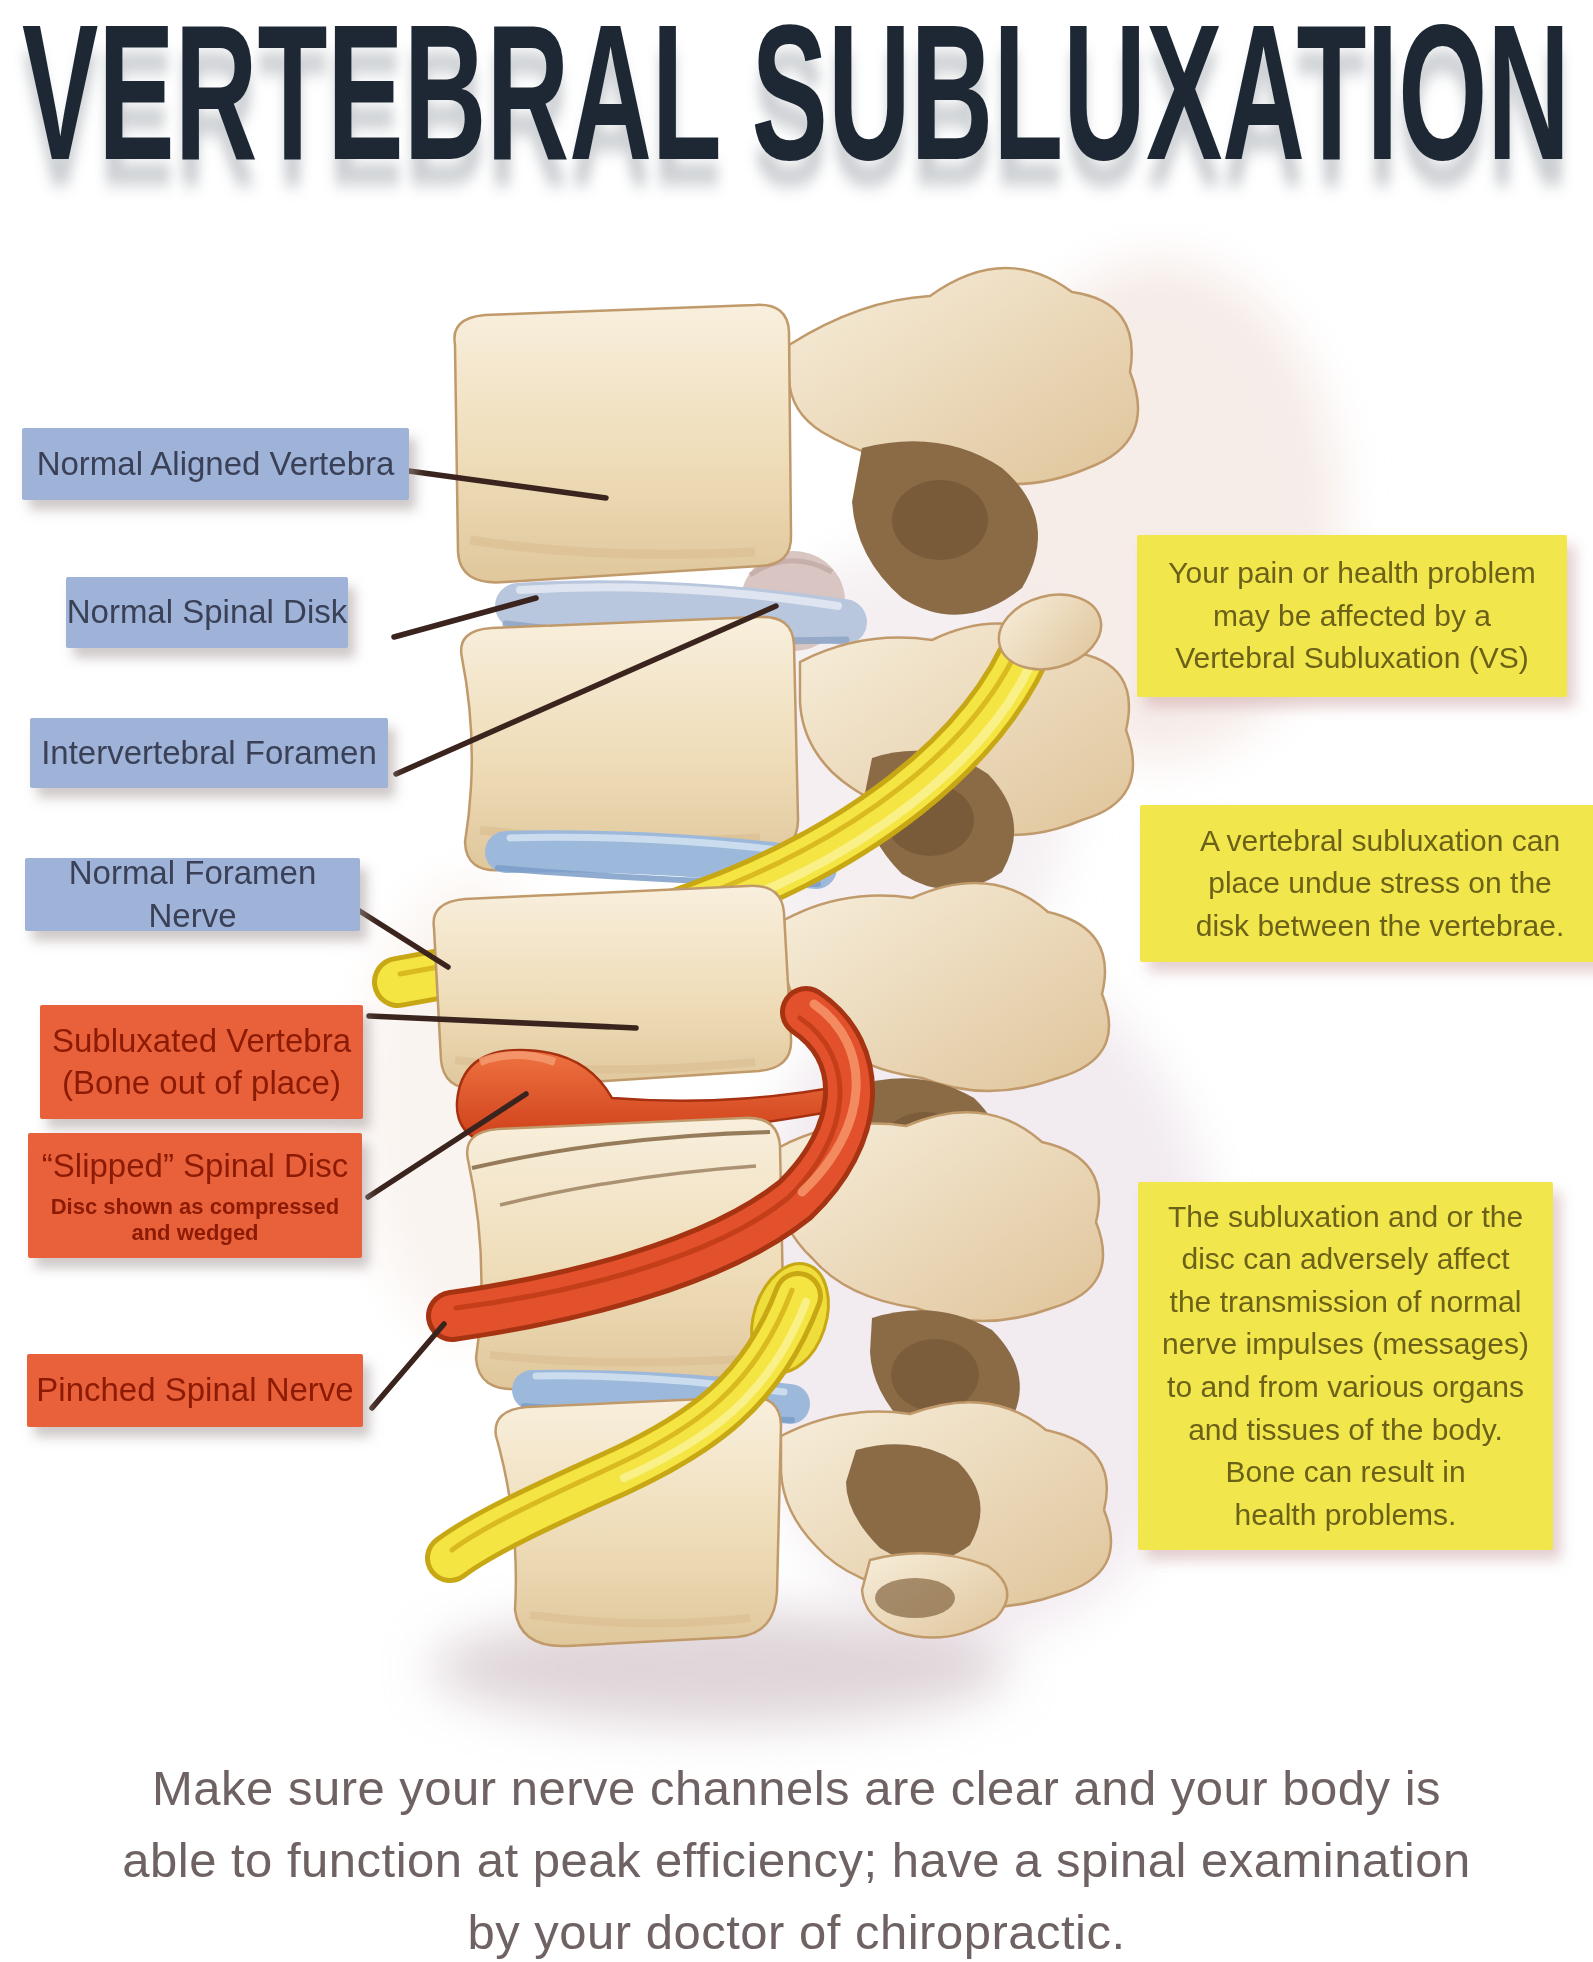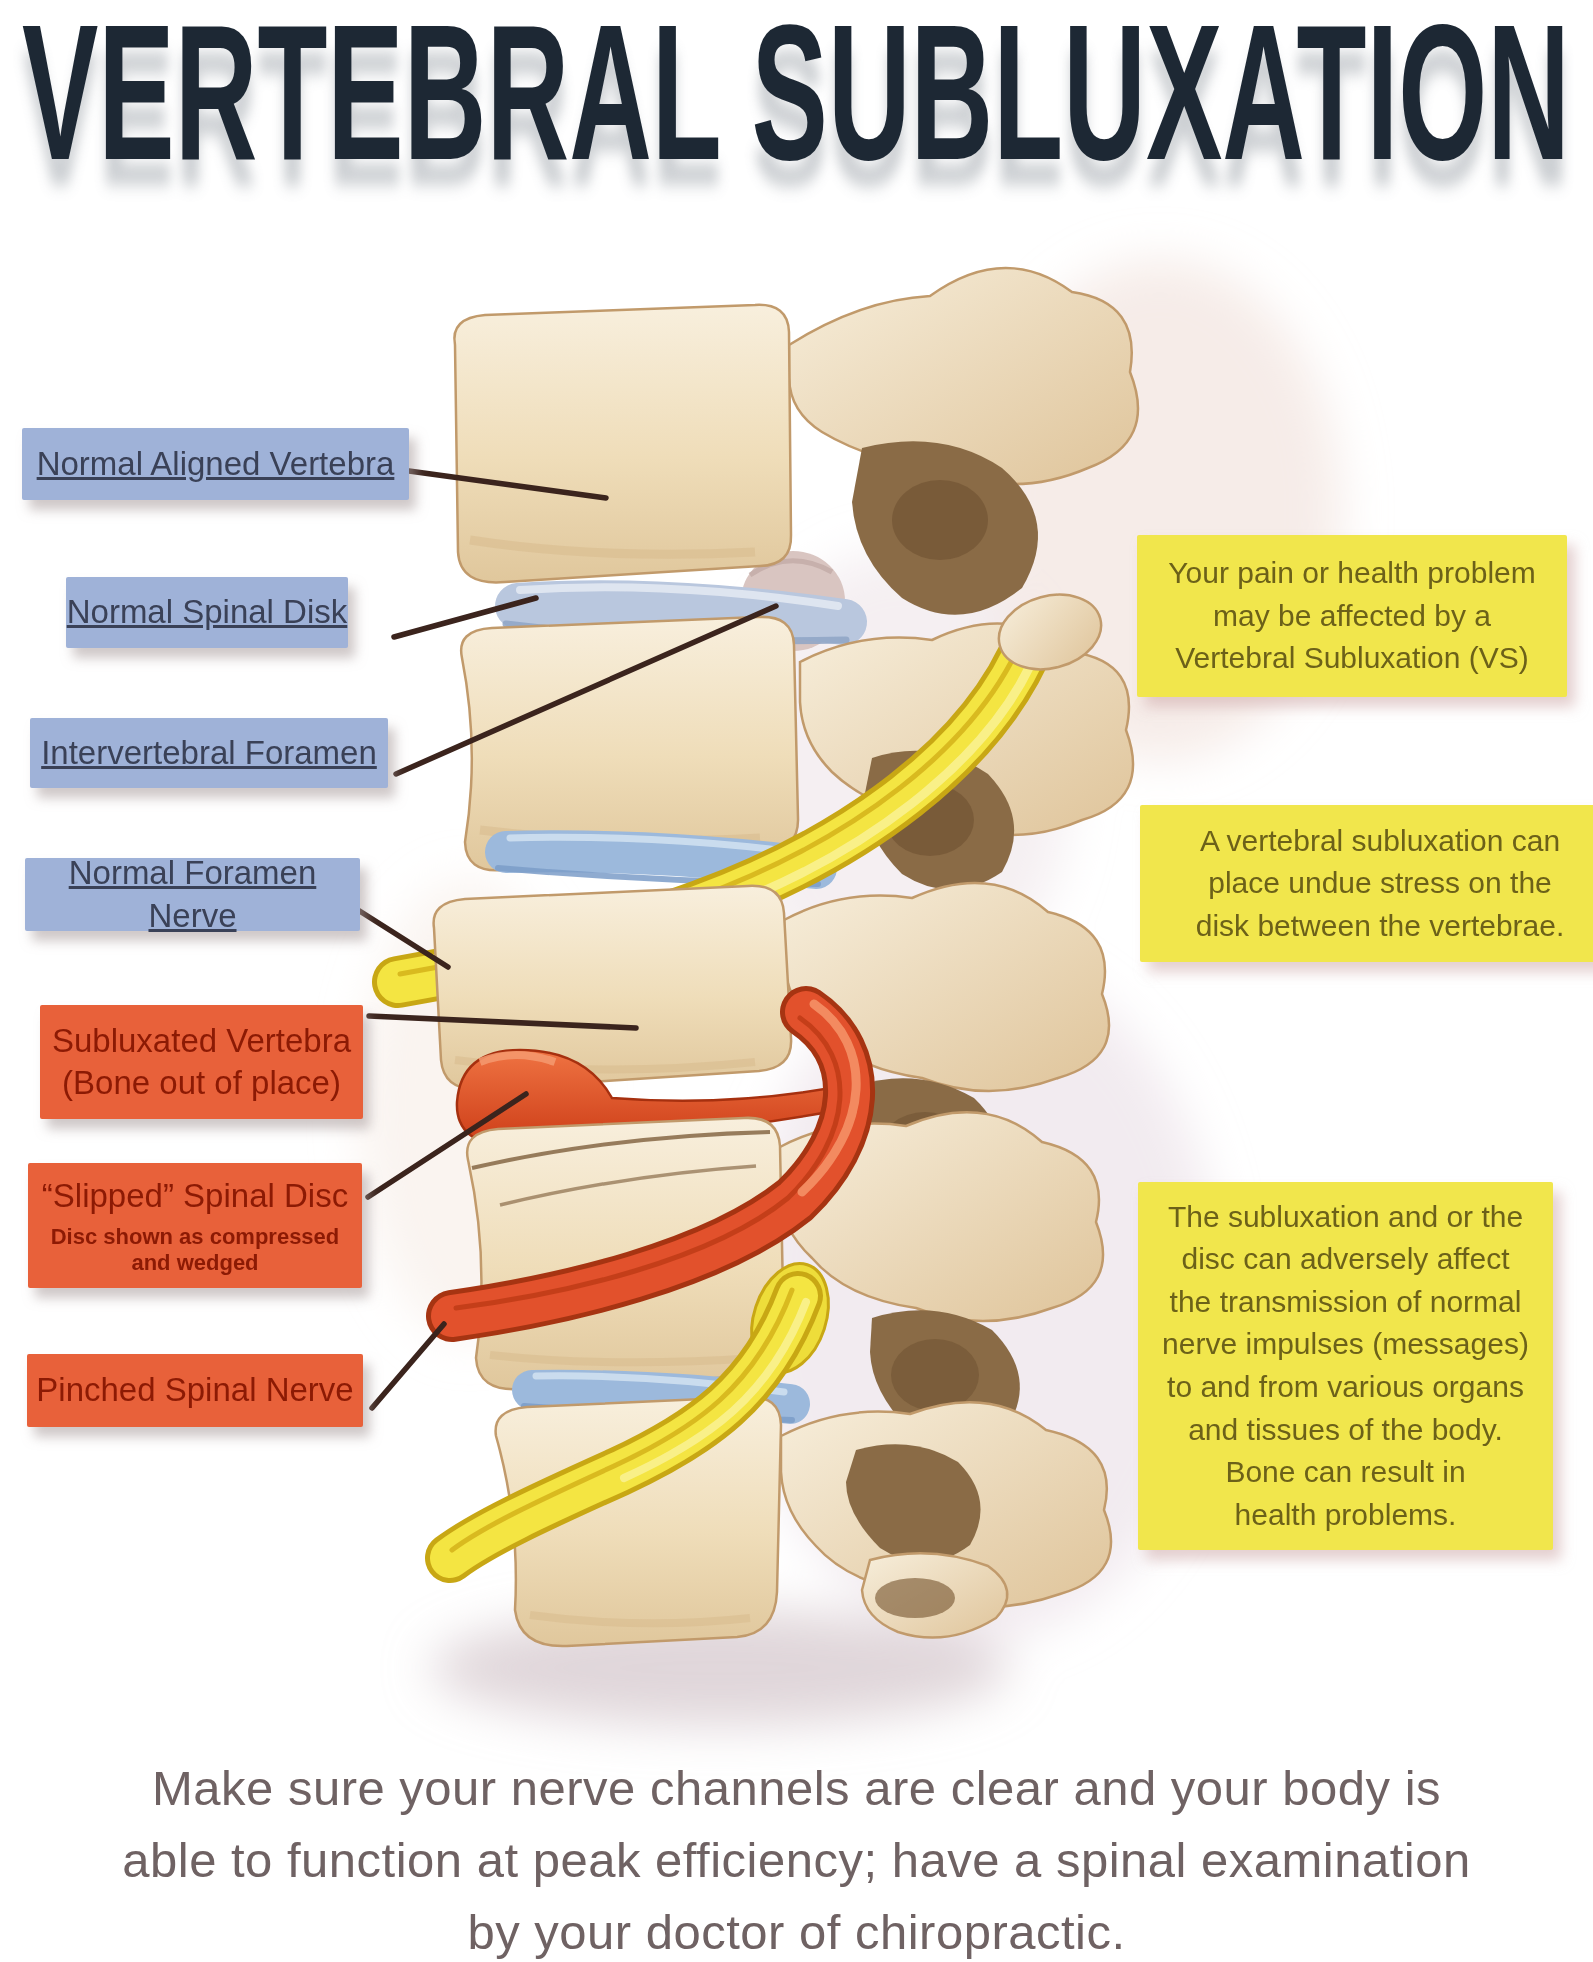--- a/index.html
+++ b/index.html
@@ -5,21 +5,21 @@
   html,body{margin:0;padding:0;background:#ffffff;}
   body{width:1593px;height:1962px;position:relative;overflow:hidden;
        font-family:"Liberation Sans", sans-serif;}
   .abs{position:absolute;}
   svg{display:block;}
 
   
   .label{display:flex;flex-direction:column;justify-content:center;align-items:center;
          text-align:center;line-height:1.28;border-radius:2px;
          box-shadow:7px 10px 12px rgba(168,155,155,.55);}
-  .label.blue{background:#9fb2d8;color:#3a4157;font-size:33px;text-decoration:underline;}
+  .label.blue{background:#9fb2d8;color:#3a4157;font-size:33px;}
   .label.orange{background:#e8613a;color:#8c1a04;font-size:33px;}
   .label .sub{font-size:22px;font-weight:bold;line-height:1.18;margin-top:6px;}
 
   
   .note{background:#f1e64c;color:#6c6119;font-size:30px;line-height:1.42;
         display:flex;flex-direction:column;justify-content:center;text-align:center;
         border-radius:2px;box-shadow:8px 10px 14px rgba(210,175,175,.6);}
 
   .footer{position:absolute;left:0;width:1593px;top:1752px;text-align:center;
           font-size:49px;line-height:1.47;color:#6f6263;letter-spacing:.5px;}
@@ -192,21 +192,21 @@
 
 <div class="label blue abs" style="left:25px;top:858px;width:335px;height:73px">
   <div>Normal Foramen Nerve</div>
 </div>
 
 <div class="label orange abs" style="left:40px;top:1005px;width:323px;height:114px">
   <div>Subluxated Vertebra</div>
   <div>(Bone out of place)</div>
 </div>
 
-<div class="label orange abs" style="left:28px;top:1163px;width:334px;height:125px">
+<div class="label orange abs" style="left:28px;top:1133px;width:334px;height:125px">
   <div>“Slipped” Spinal Disc</div>
   <div class="sub" style="width:290px;margin-left:auto;margin-right:auto;">Disc shown as compressed and wedged</div>
 </div>
 
 <div class="label orange abs" style="left:27px;top:1354px;width:336px;height:73px">
   <div>Pinched Spinal Nerve</div>
 </div>
 
 <div class="note abs" style="left:1137px;top:535px;width:430px;height:162px">
   <div>Your pain or health problem</div>

